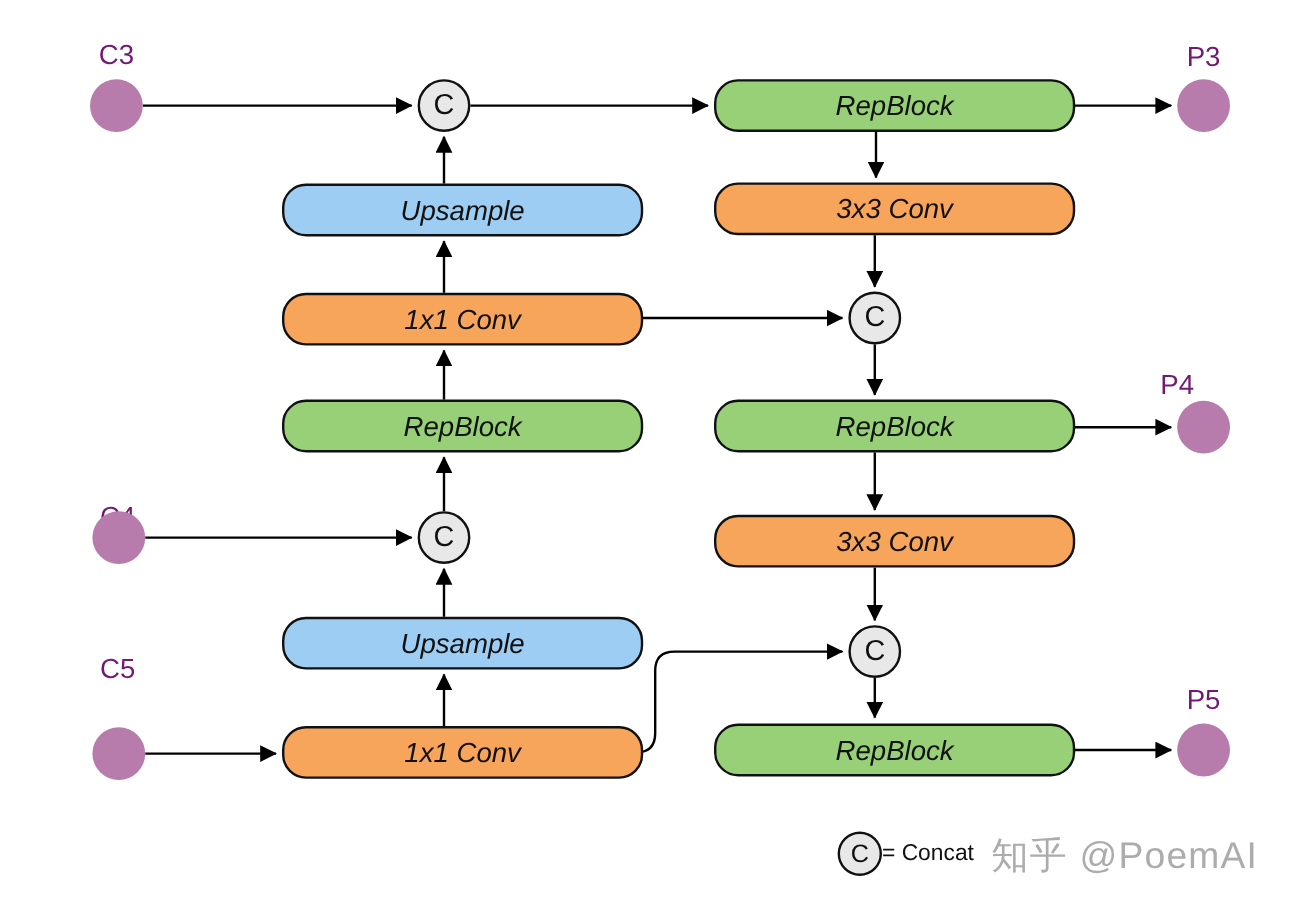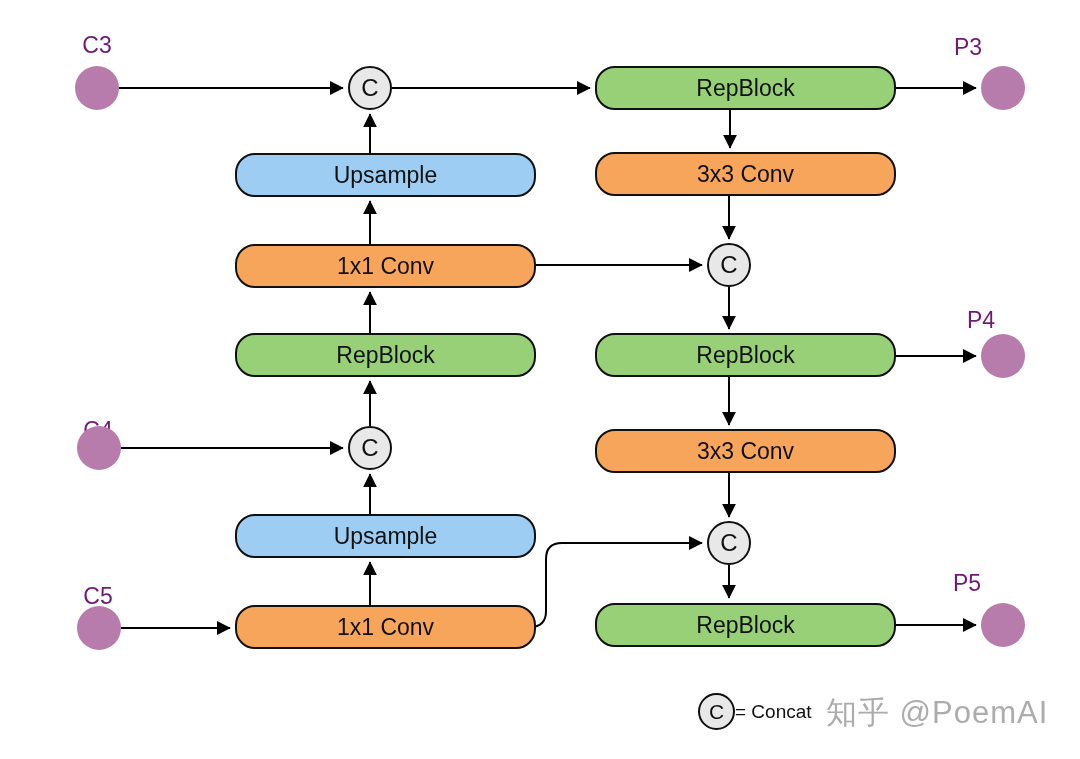--- a/index.html
+++ b/index.html
@@ -14,20 +14,21 @@
   #edges{position:absolute;left:0;top:0;width:1080px;height:759px;}
   .box{
     position:absolute;
     width:301px;height:44px;
     box-sizing:border-box;
     border:2px solid #111;
     border-radius:20px;
     display:flex;align-items:center;justify-content:center;
     font-size:23px;
     color:#111;
+    font-style:italic;
   }
   .box.blue{background:var(--upsample,#9dcdf2);}
   .box.orange{background:var(--conv,#f8a55c);}
   .box.green{background:var(--repblock,#97d077);}
   .io-node{
     position:absolute;
     width:44px;height:44px;border-radius:50%;
     background:var(--io-node,#b77cab);
   }
   .io-label{
@@ -102,30 +103,30 @@
       <path d="M867,625 L976,625" marker-end="url(#arr)"></path>
     </g>
   </svg>
 
   <div class="io-label" style="left:67px;top:32px;">C3</div>
   <div class="io-node" style="left:75px;top:66px;"></div>
 
   <div class="io-label" style="left:68px;top:393px;margin-top:24px;">C4</div>
   <div class="io-node" style="left:77px;top:426px;"></div>
 
-  <div class="io-label" style="left:68px;top:583px;">C5</div>
+  <div class="io-label" style="left:68px;top:544px;">C5</div>
   <div class="io-node" style="left:77px;top:606px;"></div>
 
-  <div class="io-label" style="left:938px;top:34px;">P3</div>
+  <div class="io-label" style="left:973px;top:34px;">P3</div>
   <div class="io-node" style="left:981px;top:66px;"></div>
 
   <div class="io-label" style="left:951px;top:307px;">P4</div>
   <div class="io-node" style="left:981px;top:334px;"></div>
 
-  <div class="io-label" style="left:937px;top:570px;">P5</div>
+  <div class="io-label" style="left:973px;top:570px;">P5</div>
   <div class="io-node" style="left:981px;top:603px;"></div>
 
   <div class="box blue" style="left:235px;top:153px;">Upsample</div>
   <div class="box orange" style="left:235px;top:244px;">1x1 Conv</div>
   <div class="box green" style="left:235px;top:333px;">RepBlock</div>
   <div class="box blue" style="left:235px;top:514px;">Upsample</div>
   <div class="box orange" style="left:235px;top:605px;">1x1 Conv</div>
 
   <div class="box green" style="left:595px;top:66px;">RepBlock</div>
   <div class="box orange" style="left:595px;top:152px;">3x3 Conv</div>

